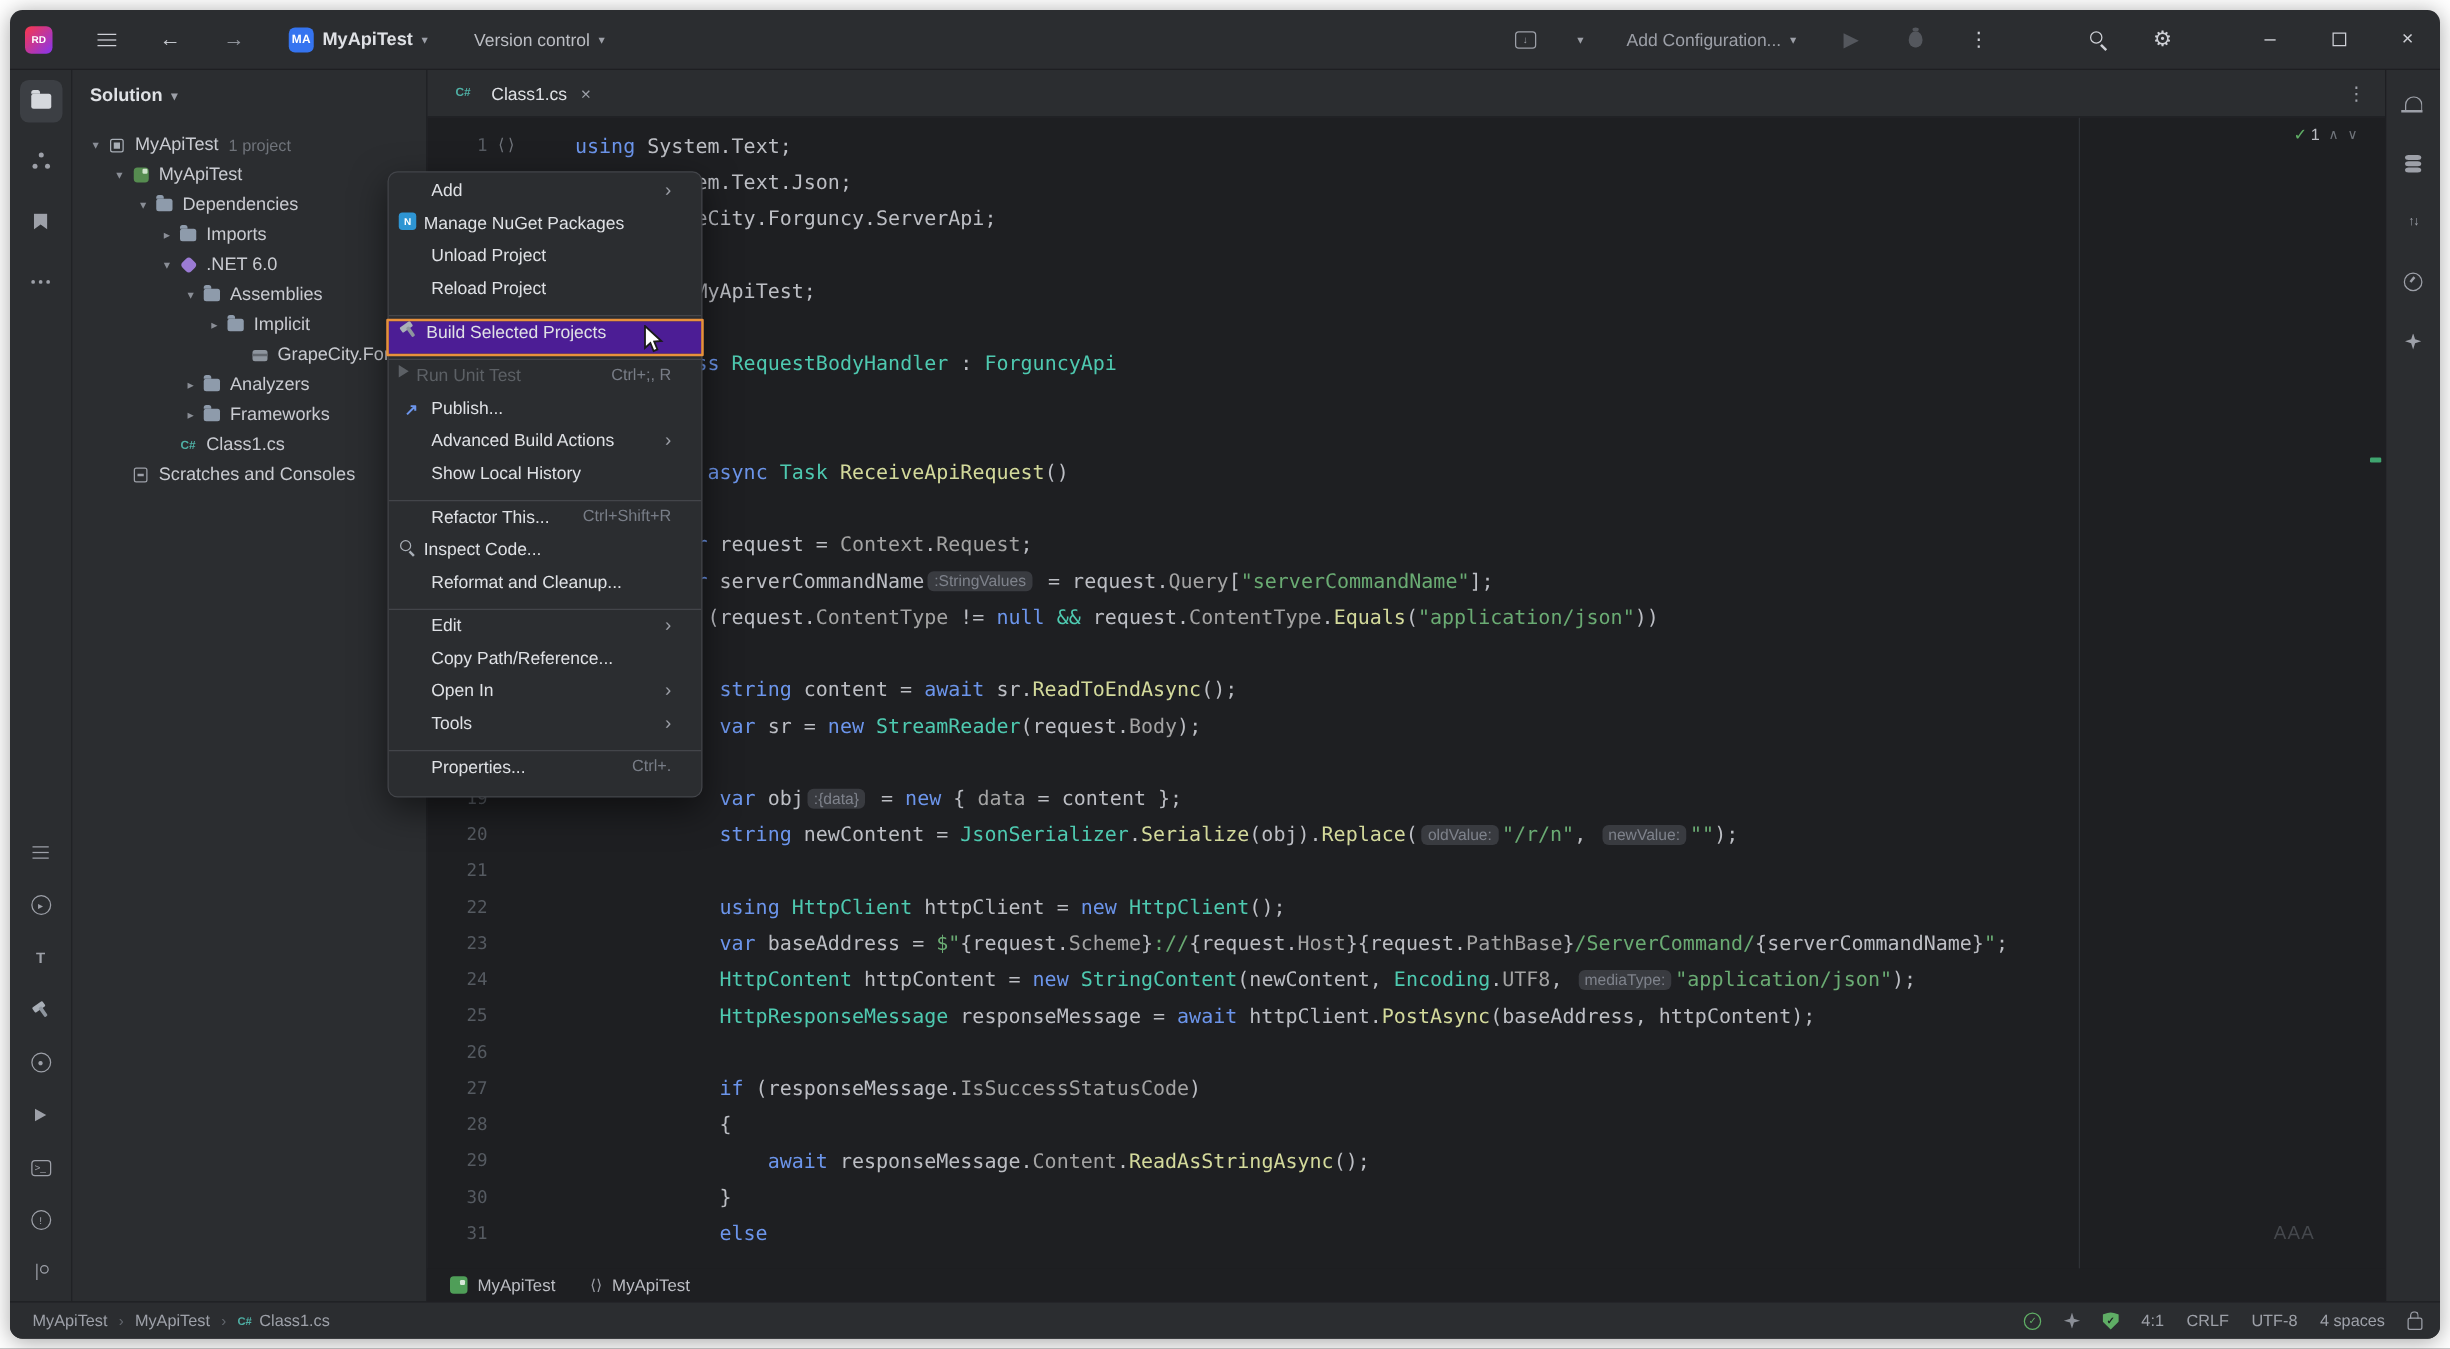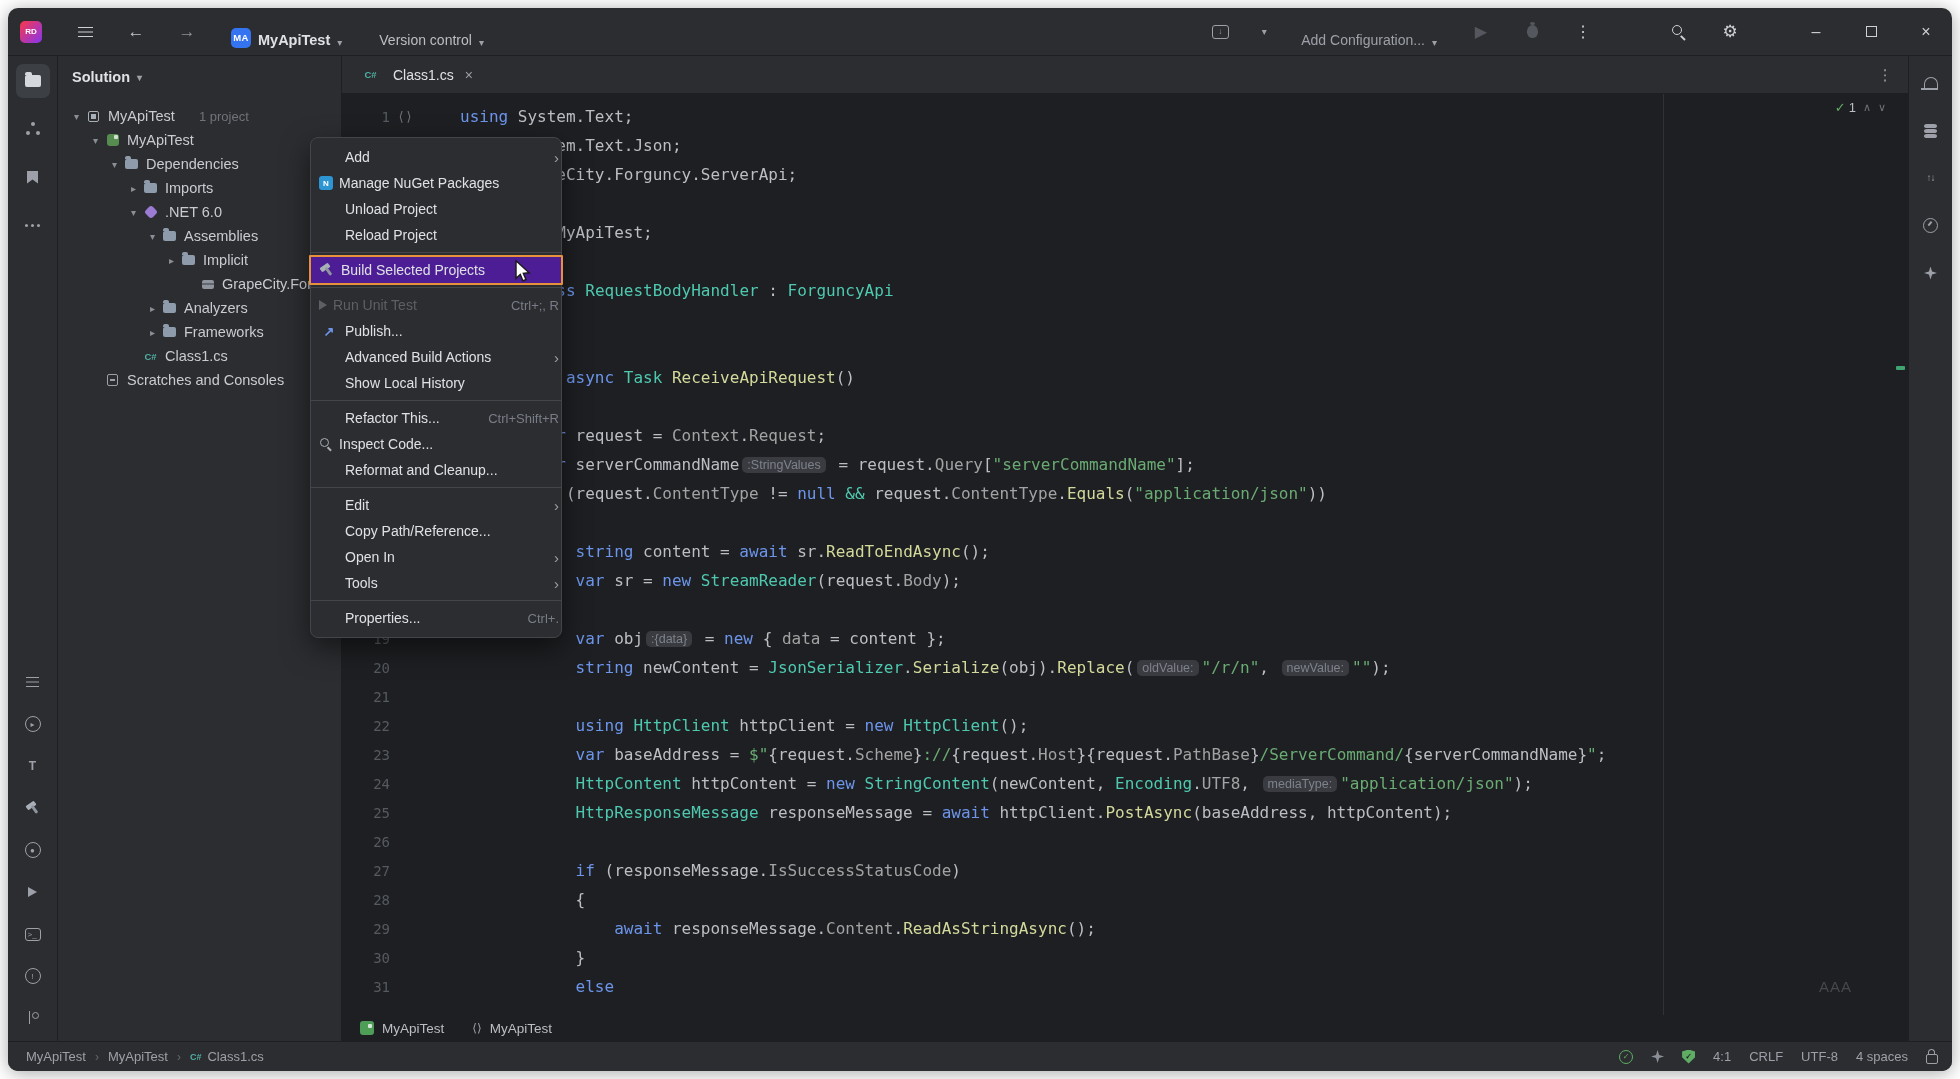--- a/index.html
+++ b/index.html
@@ -7,21 +7,21 @@
   #win{position:absolute;left:8px;top:8px;width:1944px;height:1063px;background:#2B2D30;border-radius:10px;overflow:hidden;box-shadow:0 2px 18px rgba(0,0,0,.35)}
 
   
   #titlebar{position:absolute;left:0;top:0;right:0;height:48px;display:flex;align-items:center;padding:0 8px 0 12px;gap:19px;border-bottom:1px solid #1E1F22;box-sizing:border-box}
   .tb-btn{height:32px;min-width:32px;display:flex;align-items:center;justify-content:center;border-radius:6px;color:#CED0D6;font-size:16px}
   #logo{width:22px;height:22px;border-radius:5px;background:linear-gradient(135deg,#F0375A 10%,#9135E0 90%);color:#fff;font-size:8px;font-weight:bold;display:flex;align-items:center;justify-content:center;margin-right:8px}
   .ham{width:15px;height:12px;position:relative}
   .ham::before{content:"";position:absolute;left:0;top:1px;width:15px;height:1.6px;background:#CED0D6;box-shadow:0 4.5px 0 #CED0D6,0 9px 0 #CED0D6}
   .arrow{font-size:17px;color:#C2C5CB}
   .arrow.dim{color:#8E9299}
-  .proj-widget{display:flex;align-items:flex-end;gap:7px;padding:0 9px;height:32px;border-radius:6px}
+  .proj-widget{display:flex;align-items:center;gap:7px;padding:0 9px;height:32px;border-radius:6px}
   .badge{width:20px;height:20px;border-radius:5px;background:#3574F0;color:#fff;font-size:9.5px;font-weight:bold;display:flex;align-items:center;justify-content:center;letter-spacing:.3px}
   .proj-name{color:#DFE1E5;font-size:14.5px;font-weight:600}
   .chev{color:#9DA0A8;font-size:10px}
   .vcs-label{color:#BCBEC4;font-size:14px}
   .tb-spacer{flex:1}
   .rd-box{width:15px;height:12px;border:1.6px solid #9DA0A8;border-radius:3px;display:flex;align-items:center;justify-content:center;color:#9DA0A8;font-size:8px;font-weight:bold}
   .addcfg{color:#9DA0A8;font-size:14px}
   .dis{color:#54575D}
   .bug{width:11px;height:13px;border-radius:50% 50% 45% 45%;background:#54575D;position:relative}
   .bug::before{content:"";position:absolute;top:-3px;left:3px;width:5px;height:3px;border-radius:50%;background:#54575D}
@@ -69,21 +69,21 @@
   .i-profiler{width:15px;height:15px;border:1.6px solid #9DA0A8;border-radius:50%;position:relative;box-sizing:border-box}
   .i-profiler::after{content:"";position:absolute;left:5px;top:2px;width:1.6px;height:5px;background:#9DA0A8;transform:rotate(40deg)}
   .i-ai{width:13px;height:13px;background:#9DA0A8;clip-path:polygon(50% 0,62% 38%,100% 50%,62% 62%,50% 100%,38% 62%,0 50%,38% 38%)}
 
   
   #solution-panel{position:absolute;left:50px;top:48px;width:284px;bottom:30px;border-right:1px solid #1E1F22;box-sizing:border-box;background:#2B2D30;overflow:hidden}
   .panel-header{height:34px;display:flex;align-items:center;padding:4px 14px 0;gap:7px;color:#DFE1E5;font-size:14.5px;font-weight:700}
   #solution-tree{padding-top:10px}
   .tree-row{height:24px;display:flex;align-items:center;font-size:14.5px;color:#C9CBD1;white-space:nowrap}
   .chevr{width:17px;color:#8A8E96;font-size:10px;text-align:center;flex:none}
-  .tsuffix{color:#6F737A;margin-left:24px;font-size:13px}
+  .tsuffix{color:#6F737A;margin-left:8px;font-size:13px}
   .ti{width:17px;height:16px;flex:none;display:flex;align-items:center;justify-content:center;margin-right:6px;position:relative}
   .ti-solution::before{content:"";width:11px;height:11px;border:1.6px solid #A9AFB7;border-radius:2px;box-sizing:border-box}
   .ti-solution::after{content:"";position:absolute;width:5px;height:5px;background:#A9AFB7}
   .ti-project::before{content:"";width:12px;height:12px;border-radius:3px;background:#568C50}
   .ti-project::after{content:"";position:absolute;right:3px;top:3px;width:4px;height:4px;background:#CFE3CC;border-radius:1px}
   .ti-folder::before{content:"";width:13px;height:10px;background:#8E9BAB;border-radius:2px}
   .ti-folder::after{content:"";position:absolute;top:0;left:2px;width:6px;height:3px;background:#8E9BAB;border-radius:2px 2px 0 0}
   .ti-dotnet::before{content:"";width:10px;height:10px;background:#9B7BD4;border-radius:3px;transform:rotate(45deg)}
   .ti-assembly::before{content:"";width:12px;height:9px;background:#8E959E;border-radius:2px}
   .ti-assembly::after{content:"";position:absolute;width:12px;height:1.6px;background:#63686F;top:7px}
@@ -126,21 +126,21 @@
   .sb-right{margin-left:auto;display:flex;align-items:center;gap:18px}
   .sico{display:flex;align-items:center;justify-content:center}
   .ok-circle{width:14px;height:14px;border:1.5px solid #5FAD65;border-radius:50%;color:#5FAD65;font-size:8px;box-sizing:border-box}
   .spark{width:13px;height:13px;background:#8A8E96;clip-path:polygon(50% 0,62% 38%,100% 50%,62% 62%,50% 100%,38% 62%,0 50%,38% 38%)}
   .shield{width:13px;height:14px;background:#5FAD65;clip-path:polygon(50% 0,100% 15%,100% 55%,50% 100%,0 55%,0 15%);color:#1E1F22;font-size:8px;font-weight:bold}
   .lock{width:10px;height:8px;border:1.6px solid #9DA0A8;border-radius:2px;position:relative;margin-top:4px}
   .lock::before{content:"";position:absolute;left:1px;top:-6px;width:5px;height:5px;border:1.6px solid #9DA0A8;border-bottom:none;border-radius:4px 4px 0 0}
 
   
   #context-menu{position:absolute;left:302px;top:129px;width:252px;background:#2B2D30;border:1px solid #43454A;border-radius:8px;box-shadow:0 10px 28px rgba(0,0,0,.5);padding:6px 0;z-index:50;box-sizing:border-box}
-  .menu-item{height:26px;display:flex;align-items:center;padding:0 2px 0 8px;font-size:14px;color:#DFE1E5;position:relative}
+  .menu-item{height:26px;display:flex;align-items:flex-start;padding:0 24px 0 8px;font-size:14px;color:#DFE1E5;position:relative}
   .menu-item.dis{color:#5C6065}
   .menu-item.hl{background:#4c1d95}
   .menu-item.hl::after{content:"";position:absolute;inset:-2px;border:2px solid #E8913C;pointer-events:none;border-radius:1px}
   .mi-icon{width:20px;height:18px;margin-right:6px;display:flex;align-items:center;justify-content:center;flex:none}
   .mi-label{flex:1;white-space:nowrap;overflow:hidden}
   .mi-right{color:#787D87;font-size:13px;margin-left:14px}
   .mi-right.sub{font-size:15px;color:#9DA0A8}
   .menu-sep{height:1px;background:#43454A;margin:4px 0}
   .ic-nuget{width:14px;height:14px;border-radius:3px;background:#2E95D3;color:#fff;font-size:8px;font-weight:bold;display:flex;align-items:center;justify-content:center}
   .ic-hammer{width:16px;height:15px;position:relative}

